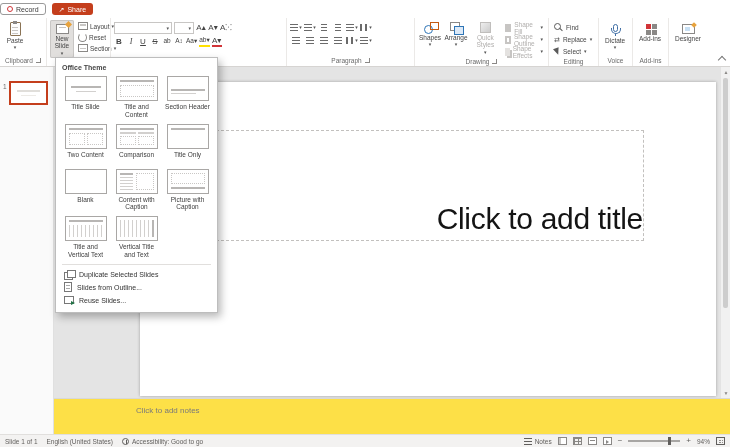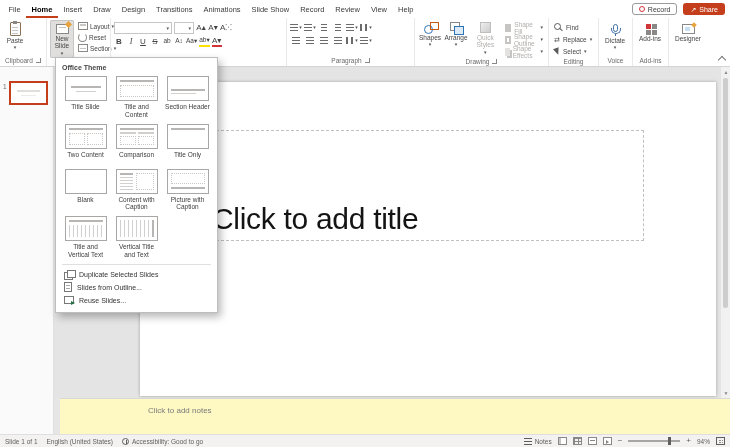--- a/index.html
+++ b/index.html
@@ -102,32 +102,32 @@
   .slide-num{position:absolute;left:3px;top:16px;font-size:6.5px;color:#6a6a6a}
   .thumb1{position:absolute;left:9px;top:14px;width:39px;height:24px;background:#fff;
           border:2px solid #c43e1c}
   .thumb1::before{content:"";position:absolute;left:6px;right:6px;top:7px;height:2px;background:#e0deda}
   .thumb1::after{content:"";position:absolute;left:10px;right:10px;top:12px;height:1px;background:#eceae6}
 
   
   #canvas{position:absolute;left:54px;top:67px;right:0;height:331px;background:#e4e4e4;z-index:1}
   #slide{position:absolute;left:86px;top:15px;width:576px;height:314px;background:#fff;
          box-shadow:0 0 3px rgba(0,0,0,.3)}
-  .ph{position:absolute;border:1px dashed #c2c0be;display:flex;justify-content:flex-start}
+  .ph{position:absolute;border:1px dashed #c2c0be;display:flex;justify-content:flex-end}
   .ph-title{left:71px;top:48px;width:433px;height:111px;align-items:flex-end}
   .ph-title .ph-text{font-size:30px;color:#141414;line-height:1;padding-bottom:6px;letter-spacing:-.3px}
   .ph-subtitle{left:71px;top:165px;width:433px;height:77px;align-items:flex-start}
   .ph-subtitle .ph-text{font-size:11.5px;color:#1f1f1f;padding-top:5px}
   #vscroll{position:absolute;right:0;top:0;width:10px;height:331px;background:#f1f1f1;border-left:1px solid #e3e3e3}
   .varrow{display:block;width:10px;height:10px;font-size:5px;color:#8a8886;text-align:center;line-height:10px}
   .varrow.bottom{position:absolute;bottom:0}
   .vthumb{position:absolute;left:2px;top:11px;width:5px;height:230px;background:#cdcdcd;border-radius:2px}
 
   
-  #notes{position:absolute;left:60px;top:398px;right:0;height:36px;background:#fef9c3;
+  #notes{position:absolute;left:48px;top:398px;right:0;height:36px;background:#fde047;
          border-top:1px solid #d8d8d8;z-index:1}
   #notes .notes-text{position:absolute;left:88px;top:7px;font-size:8px;color:#7a7a7a}
 
   
   #statusbar{position:absolute;left:0;bottom:0;width:730px;height:13px;background:#f3f2f1;
              border-top:1px solid #e1dfdd;display:flex;align-items:center;justify-content:space-between;
              font-size:6.5px;color:#605e5c;padding:0 5px;z-index:6}
   .sb-left,.sb-right{display:flex;align-items:center;gap:9px}
   .sb-right{gap:6px}
   .sb-item{display:flex;align-items:center;gap:3px}
@@ -188,34 +188,20 @@
   .ic-reuse{width:10px;height:8px;border:1px solid #777;background:#fff}
   .ic-reuse::after{content:"";position:absolute;right:-2px;bottom:-2px;width:0;height:0;
       border-left:4px solid #217346;border-top:2.5px solid transparent;border-bottom:2.5px solid transparent}
 </style>
 </head>
 <body>
 
 <div id="app">
 
   <div id="titlebar">
-    <div class="menus">
-      <span class="mtab">File</span>
-      <span class="mtab active">Home</span>
-      <span class="mtab">Insert</span>
-      <span class="mtab">Draw</span>
-      <span class="mtab">Design</span>
-      <span class="mtab">Transitions</span>
-      <span class="mtab">Animations</span>
-      <span class="mtab">Slide Show</span>
-      <span class="mtab">Record</span>
-      <span class="mtab">Review</span>
-      <span class="mtab">View</span>
-      <span class="mtab">Help</span>
-    </div>
     <div class="tb-right">
       <button class="record-btn">
         <span class="rec-dot"></span>
         <span>Record</span>
       </button>
       <button class="share-btn">
         <span class="share-arrow">↗</span>
         <span>Share</span>
       </button>
     </div>

